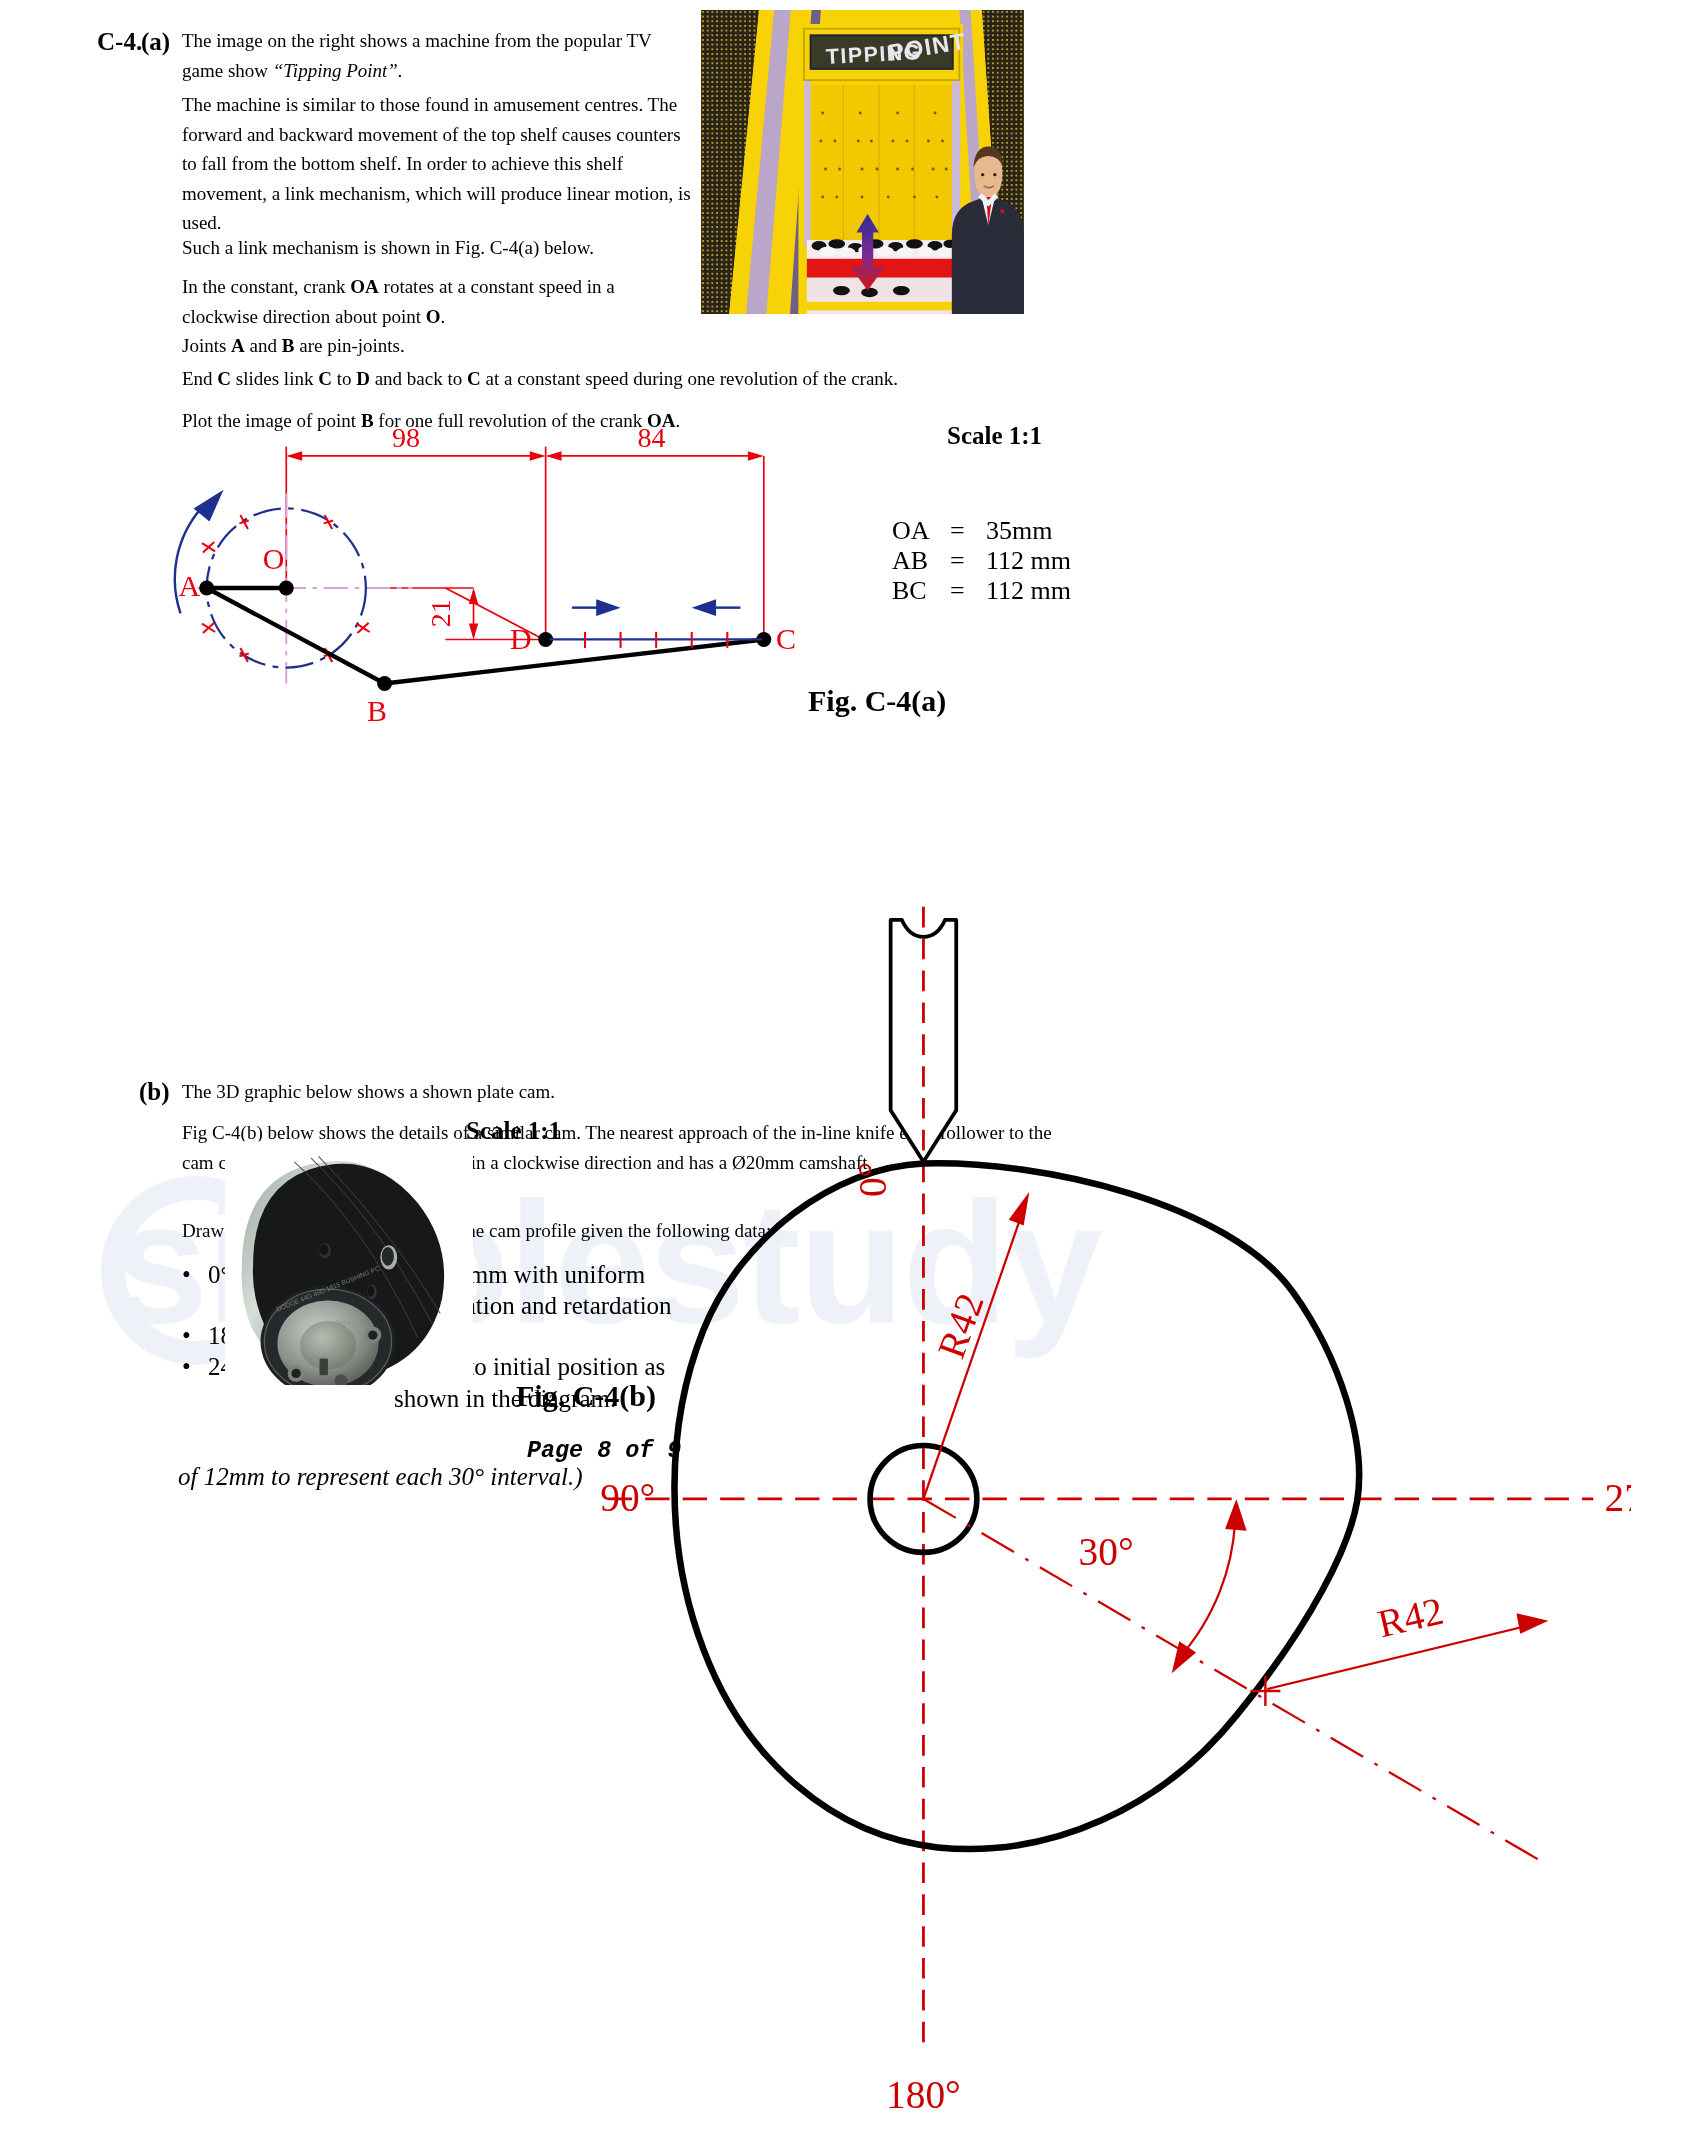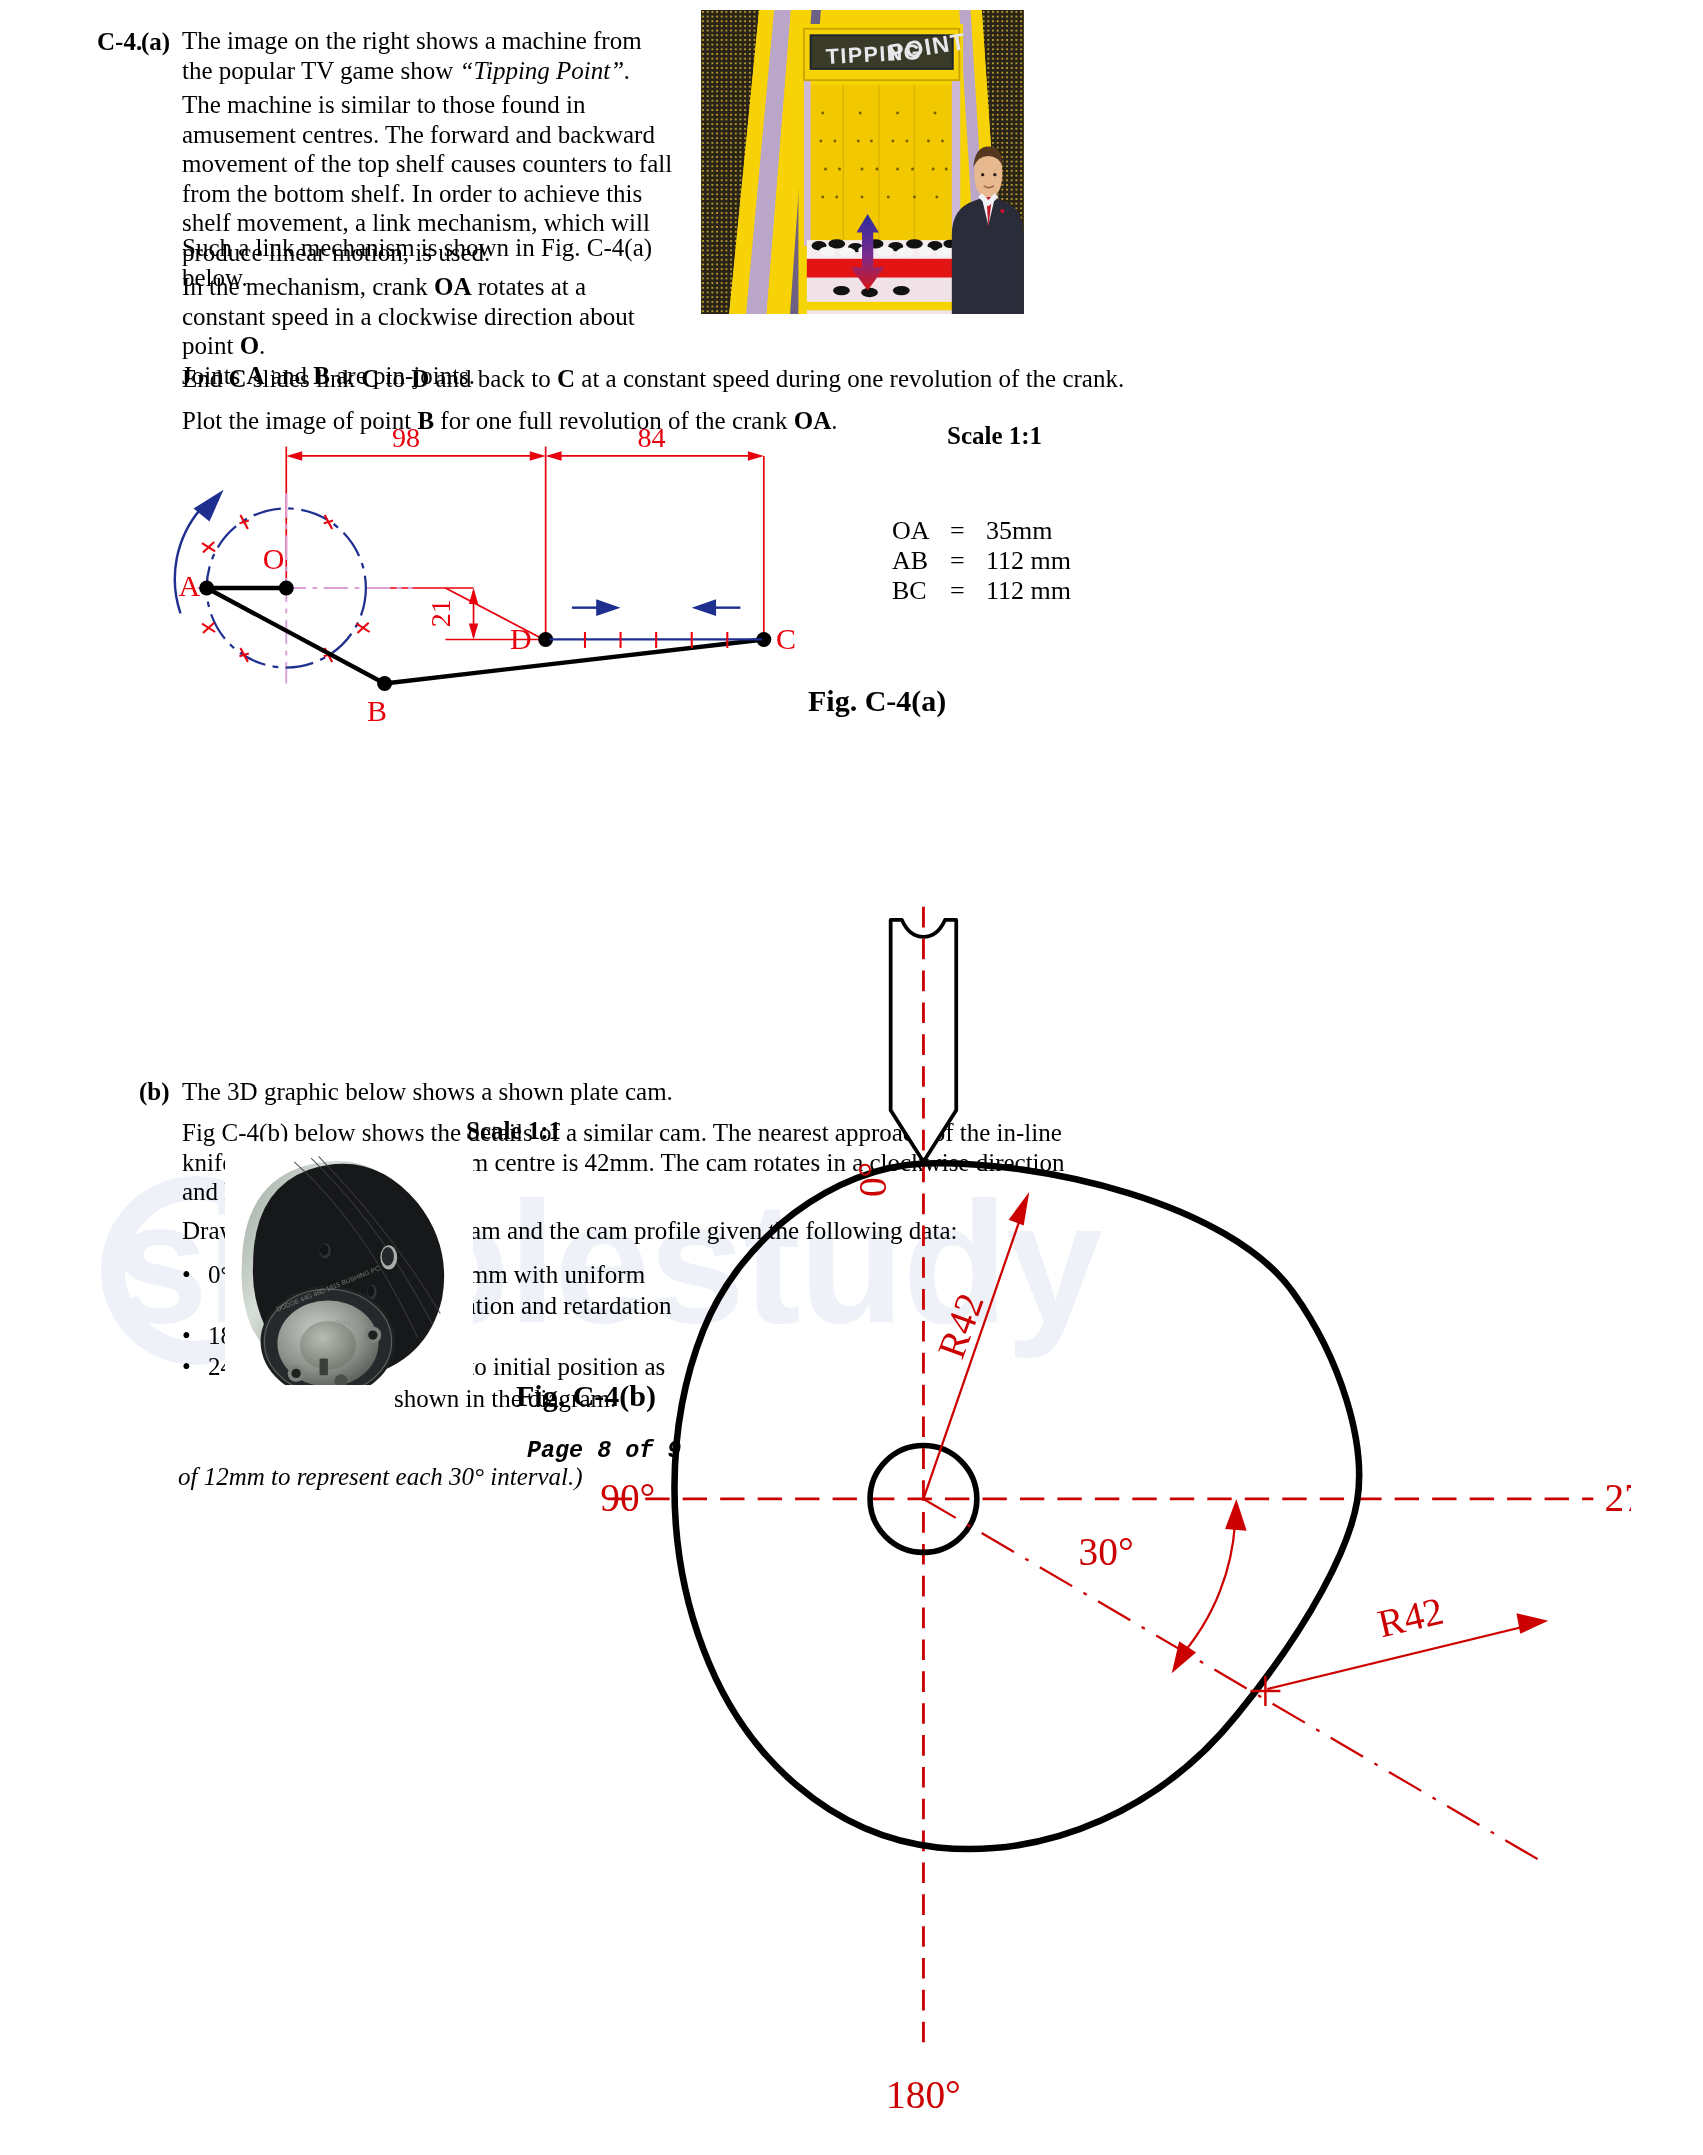--- a/index.html
+++ b/index.html
@@ -12,21 +12,21 @@
   }
   .wm{position:absolute;pointer-events:none;user-select:none;
       font-family:"Liberation Sans",sans-serif;
       color:#eef1f8;font-weight:600;letter-spacing:-1.9px;}
   #wm-text{left:112px;top:1162px;font-size:173px;}
   #wm-logo{left:101px;top:1176px;width:141px;height:141px;border:24px solid #eef1f8;border-radius:50%;}
   #wm-logo-cut{left:173px;top:1209px;width:84px;height:66px;background:#fff;}
 
   .q-num{position:absolute;left:73px;top:28px;font-weight:bold;font-size:25px;margin-left:24px;}
   .p-label{position:absolute;font-weight:bold;font-size:25px;}
-  .para{position:absolute;font-size:25px;line-height:29.5px;}
+  .para{position:absolute;font-size:19px;line-height:29.5px;}
   .bold{font-weight:bold;}
   .ital{font-style:italic;}
 
   #pa-label{left:141px;top:28px;}
   #pb-label{left:139px;top:1078px;}
 
   #p1{left:182px;top:26px;width:487px;}
   #p2{left:182px;top:90px;width:511px;}
   #p3{left:182px;top:233px;width:525px;}
   #p4{left:182px;top:272px;width:487px;}
@@ -83,21 +83,21 @@
 <div class="q-num">C-4.</div>
 
 <div class="p-label" id="pa-label">(a)</div>
 
 <div class="para" id="p1"><span>The image on the right shows a machine from the popular TV game show </span><span class="ital">“Tipping Point”.</span></div>
 
 <div class="para" id="p2">The machine is similar to those found in amusement centres.  The forward and backward movement of the top shelf causes counters to fall from the bottom shelf.  In order to achieve this shelf movement, a link mechanism, which will produce linear motion, is used.</div>
 
 <div class="para" id="p3">Such a link mechanism is shown in Fig. C-4(a) below.</div>
 
-<div class="para" id="p4"><span>In the mechanism, crank </span><span class="bold">OA</span><span> rotates at a constant speed in a clockwise direction about point </span><span class="bold">O</span><span>.</span><br><span>Joints </span><span class="bold">A</span><span> and </span><span class="bold">B</span><span> are pin-joints.</span></div>
+<div class="para" id="p4"><span>In the constant, crank </span><span class="bold">OA</span><span> rotates at a constant speed in a clockwise direction about point </span><span class="bold">O</span><span>.</span><br><span>Joints </span><span class="bold">A</span><span> and </span><span class="bold">B</span><span> are pin-joints.</span></div>
 
 <div class="para" id="p5"><span>End </span><span class="bold">C</span><span> slides link </span><span class="bold">C</span><span> to </span><span class="bold">D</span><span> and back to </span><span class="bold">C</span><span> at a constant speed during one revolution of the crank.</span></div>
 
 <div class="para" id="p6"><span>Plot the image of point </span><span class="bold">B</span><span> for one full revolution of the crank </span><span class="bold">OA</span><span>.</span></div>
 
 <div class="scale" id="scale1">Scale 1:1</div>
 
 <div id="dims">
   <div class="dimrow">
     <span class="dl">OA</span>

